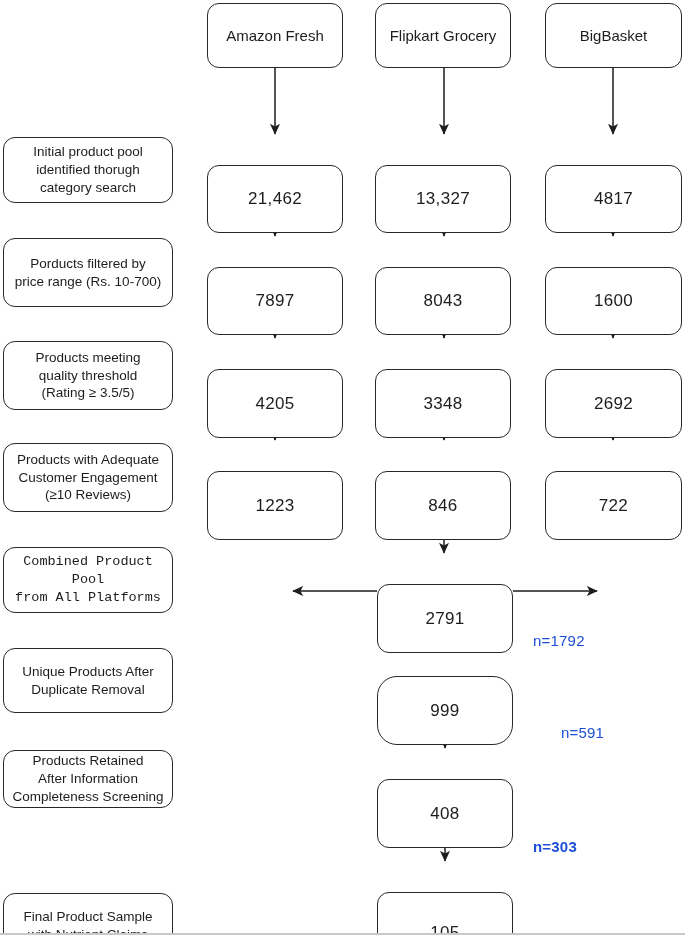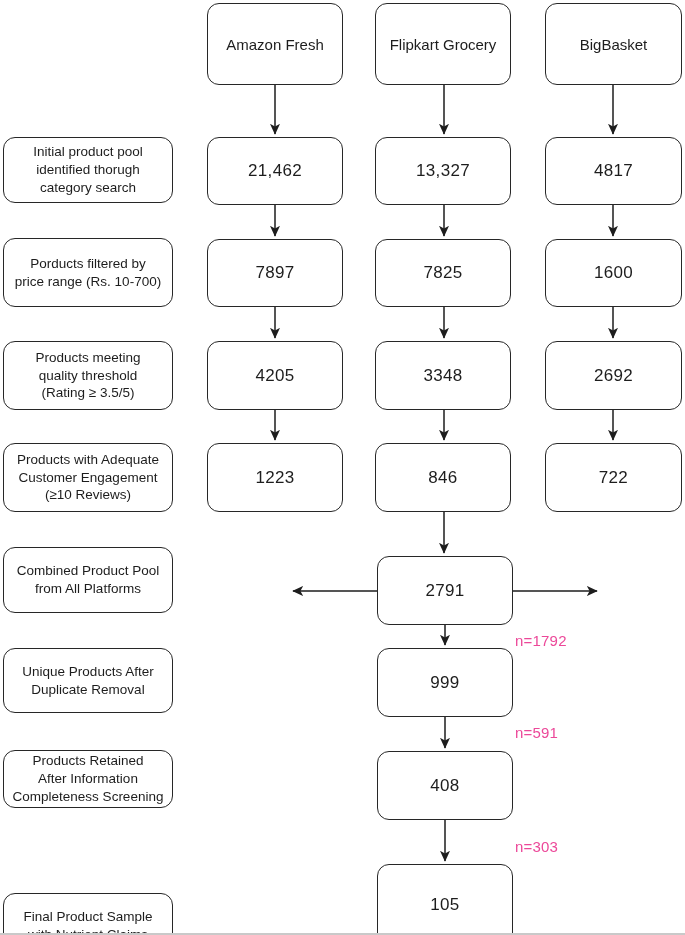--- a/index.html
+++ b/index.html
@@ -31,60 +31,60 @@
   }
   .stage {
     left: 3px;
     width: 170px;
     font-size: 13.5px;
     line-height: 1.32;
     padding: 2px 4px;
     white-space: pre-line;
   }
   .hdr { width: 136px; font-size: 15px; }
-  .val { width: 136px; font-size: 17px; letter-spacing: 0.3px; }
+  .val { width: 136px; font-size: 17px; letter-spacing: 0.3px; margin-top: 28px; }
 
   
   .col-a { left: 207px; }
   .col-f { left: 375px; text-align: right; }
   .col-b { left: 545px; width: 137px; }
   .col-c { left: 377px; }
 
   
-  .rh { top: 3px;   height: 82px; }
+  .rh { top: 3px;   height: 65px; }
   .r1 { top: 137px; height: 68px; }
   .r2 { top: 239px; height: 68px; }
   .r3 { top: 341px; height: 69px; }
   .r4 { top: 443px; height: 69px; }
   
   .r5 { top: 556px; height: 69px; }
-  .r6 { top: 648px; height: 69px; }
+  .r6 { top: 648px; height: 69px; border-radius: 20px; }
   .r7 { top: 751px; height: 69px; }
   .r8 { top: 864px; height: 81px; }
 
   
   .s1 { top: 137px; height: 66px; }
   .s2 { top: 238px; height: 69px; }
   .s3 { top: 341px; height: 69px; }
   .s4 { top: 443px; height: 69px; }
-  .s5 { top: 547px; height: 66px; }
+  .s5 { top: 547px; height: 66px; font-family: Liberation Mono, monospace; }
   .s6 { top: 648px; height: 65px; }
   .s7 { top: 750px; height: 58px; }
   .s8 { top: 893px; height: 65px; }
 
   .note {
     position: absolute;
-    left: 515px;
+    left: 533px;
     font-size: 15px;
     letter-spacing: 0.2px;
-    color: #ec4899;
+    color: #1d4ed8;
   }
   .n1 { top: 632px; }
-  .n2 { top: 724px; }
-  .n3 { top: 838px; }
+  .n2 { top: 724px; margin-left: 28px; }
+  .n3 { top: 838px; font-weight: bold; }
 
   .bottom-rule {
     position: absolute;
     left: 0; right: 0; bottom: 0;
     height: 2px;
     background: #c9c9c9;
   }
 </style>
 </head>
 <body>
@@ -148,21 +148,21 @@
 After Information
 Completeness Screening</div>
   <div class="box stage s8">Final Product Sample
 with Nutrient Claims</div>
 
   <div class="box val r1 col-a">21,462</div>
   <div class="box val r1 col-f">13,327</div>
   <div class="box val r1 col-b">4817</div>
 
   <div class="box val r2 col-a">7897</div>
-  <div class="box val r2 col-f">7825</div>
+  <div class="box val r2 col-f">8043</div>
   <div class="box val r2 col-b">1600</div>
 
   <div class="box val r3 col-a">4205</div>
   <div class="box val r3 col-f">3348</div>
   <div class="box val r3 col-b">2692</div>
 
   <div class="box val r4 col-a">1223</div>
   <div class="box val r4 col-f">846</div>
   <div class="box val r4 col-b">722</div>
 

